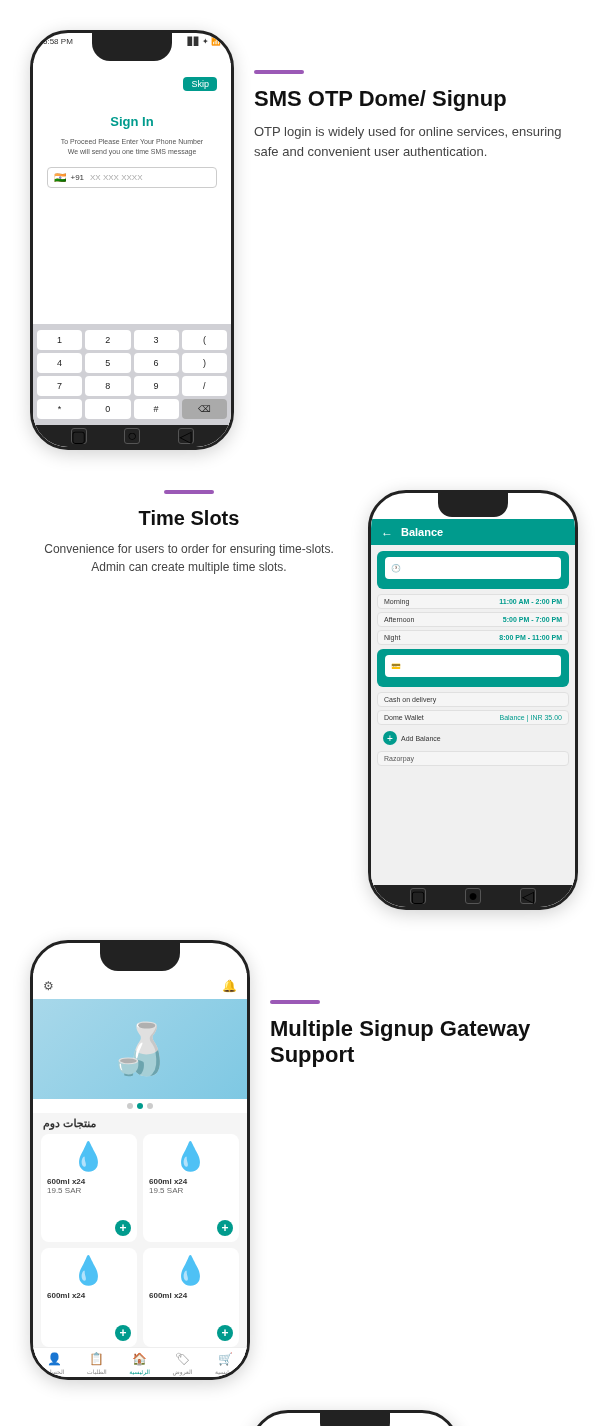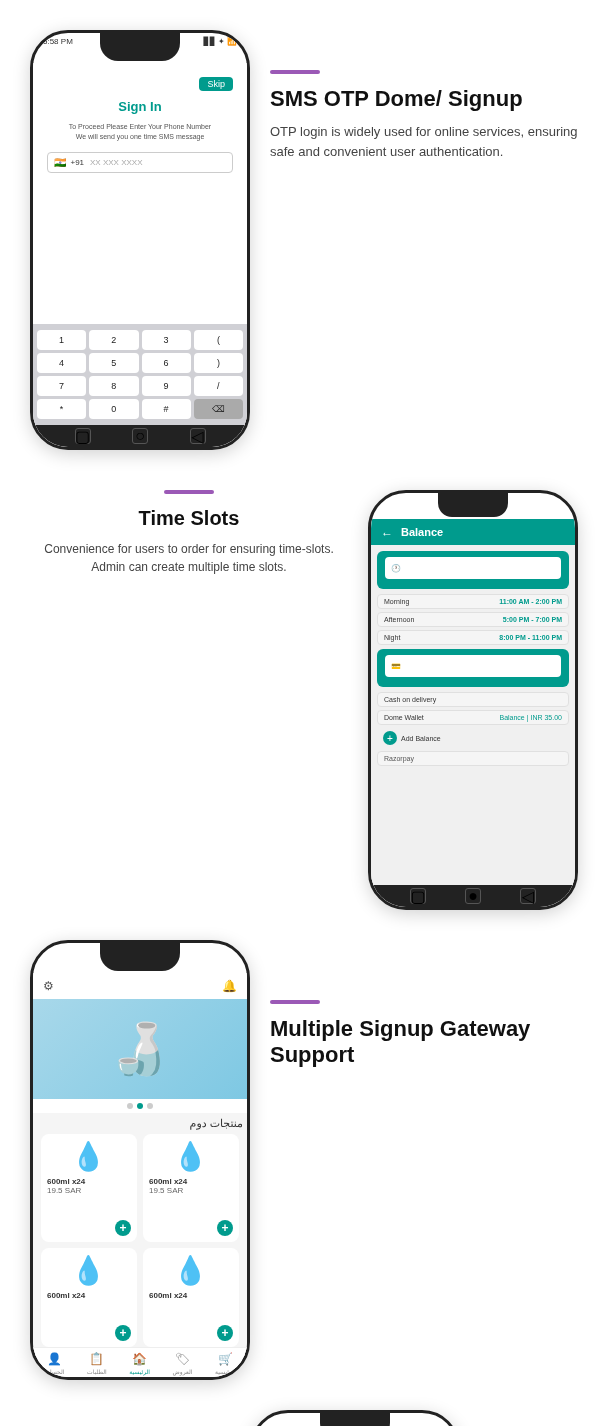--- a/index.html
+++ b/index.html
@@ -12,21 +12,21 @@
 
     
     .section-otp {
       display: flex;
       align-items: flex-start;
       padding: 30px 20px 20px 30px;
       gap: 20px;
     }
     .phone-frame-1 {
       flex-shrink: 0;
-      width: 220px;
+      width: 204px;
       height: 420px;
       background: #fff;
       border: 3px solid #222;
       border-radius: 38px;
       position: relative;
       overflow: hidden;
       box-shadow: 0 4px 18px rgba(0,0,0,0.18);
     }
     .phone-notch-1 {
       position: absolute;
@@ -48,21 +48,21 @@
       background: #f5f5f5;
       display: flex; flex-direction: column;
     }
     .otp-top {
       background: #fff;
       padding: 10px 14px 14px;
       flex: 1;
     }
     .otp-skip {
       text-align: right;
-      margin-bottom: 8px;
+      margin-bottom: 23px;
     }
     .otp-skip span {
       background: #009b8d;
       color: #fff;
       font-size: 9px;
       padding: 2px 8px;
       border-radius: 4px;
     }
     .otp-title {
       text-align: center;
@@ -339,25 +339,25 @@
     .water-dots {
       display: flex;
       justify-content: center;
       gap: 4px;
       padding: 4px 0;
       background: #fff;
     }
     .dot { width: 6px; height: 6px; border-radius: 50%; background: #ccc; }
     .dot.active { background: #009b8d; }
     .water-cat-title {
-      text-align: right;
+      text-align: left;
       font-size: 11px;
       color: #333;
-      padding: 4px 4px;
-      font-weight: normal;
+      padding: 4px 10px;
+      font-weight: bold;
       direction: rtl;
     }
     .water-grid {
       display: grid;
       grid-template-columns: 1fr 1fr;
       gap: 6px;
       padding: 0 8px;
       flex: 1;
     }
     .water-item {

